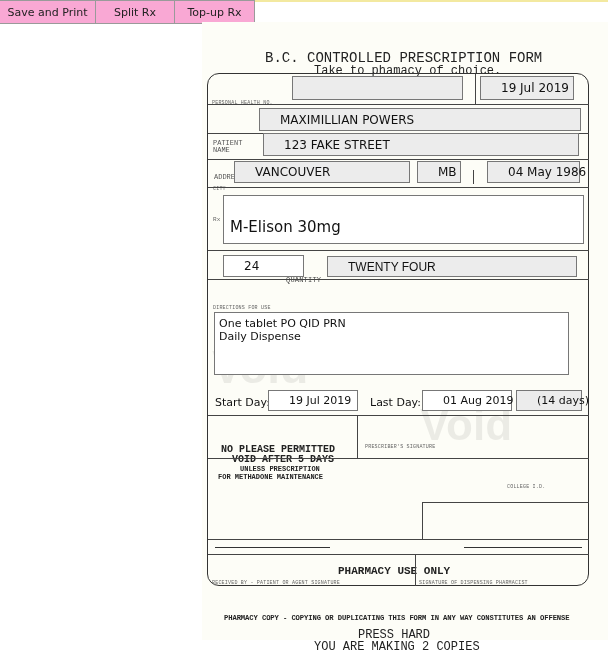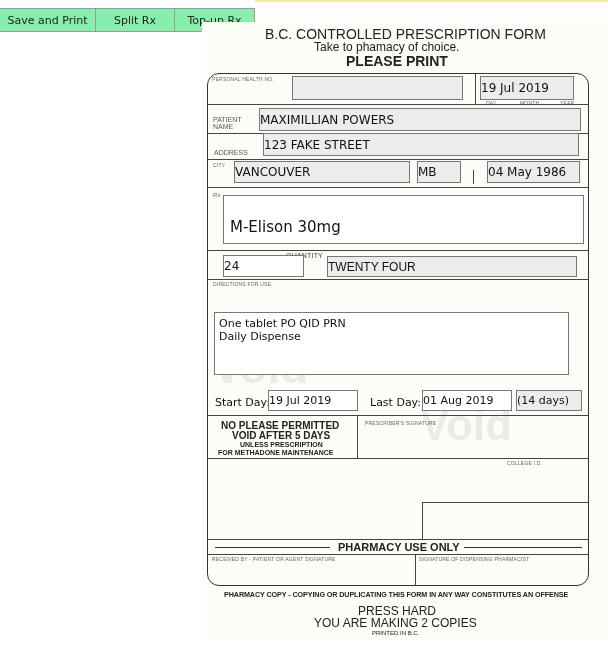--- a/index.html
+++ b/index.html
@@ -1,38 +1,38 @@
 <!DOCTYPE html>
 <html><head>
 <meta charset="utf-8">
 <style>
   * { box-sizing: border-box; margin: 0; padding: 0; }
   html, body { width: 608px; height: 650px; background: #ffffff; overflow: hidden; }
   body { position: relative; font-family: "DejaVu Sans", sans-serif; }
 
   .toolbar { position: absolute; left: 0; top: 0; height: 24px; display: flex; }
-  .tb-btn { height: 24px; border: 1px solid #9a9a9a; background: #86efac; font-size: 11px; color: #222;
-            display: flex; align-items: center; justify-content: center; font-family: "DejaVu Sans", sans-serif; margin-top: 8px; }
+  .tb-btn { height: 24px; border: 1px solid #9a9a9a; background: #f9a8d4; font-size: 11px; color: #222;
+            display: flex; align-items: center; justify-content: center; font-family: "DejaVu Sans", sans-serif; }
   .tb-btn.save { width: 96px; border-left: none; }
   .tb-btn.split { width: 79px; border-left: none; }
   .tb-btn.topup { width: 80px; border-left: none; }
   .topline { position: absolute; left: 255px; top: 0; width: 353px; height: 2px; background: #f3e9a0; }
 
   .paper { position: absolute; left: 202px; top: 22px; width: 406px; height: 618px; background: #fdfdf7; }
 
-  .ftxt { position: absolute; font-family: Liberation Sans, sans-serif; color: #222; white-space: nowrap; }
+  .ftxt { position: absolute; font-family: Liberation Mono, monospace; color: #222; white-space: nowrap; margin-top: 24px; }
   .tiny { font-size: 5px; color: #666; letter-spacing: 0.2px; }
 
   .form-box { position: absolute; left: 207px; top: 73px; width: 382px; height: 513px;
               border: 1.5px solid #333; border-radius: 12px; }
   .hline { position: absolute; height: 1px; background: #444; }
   .vline { position: absolute; width: 1px; background: #444; }
 
   .field { position: absolute; background: #ececec; border: 1px solid #777; font-family: "DejaVu Sans", sans-serif;
-           font-size: 12px; color: #111; padding-left: 0; display: flex; align-items: center; white-space: nowrap; }
+           font-size: 12px; color: #111; padding-left: 20px; display: flex; align-items: center; white-space: nowrap; }
   .field.white { background: #ffffff; }
   .field.ta { align-items: flex-start; padding: 4px 4px; font-size: 11px; line-height: 13px; flex-direction: column; margin-top: 25px; }
 
   .lbl { position: absolute; font-family: "DejaVu Sans", sans-serif; font-size: 11px; color: #111; }
 
   .ghost { position: absolute; color: rgba(0,0,0,0.07); font-family: "Liberation Sans", sans-serif; font-weight: bold; }
 </style>
 </head>
 <body>
 

